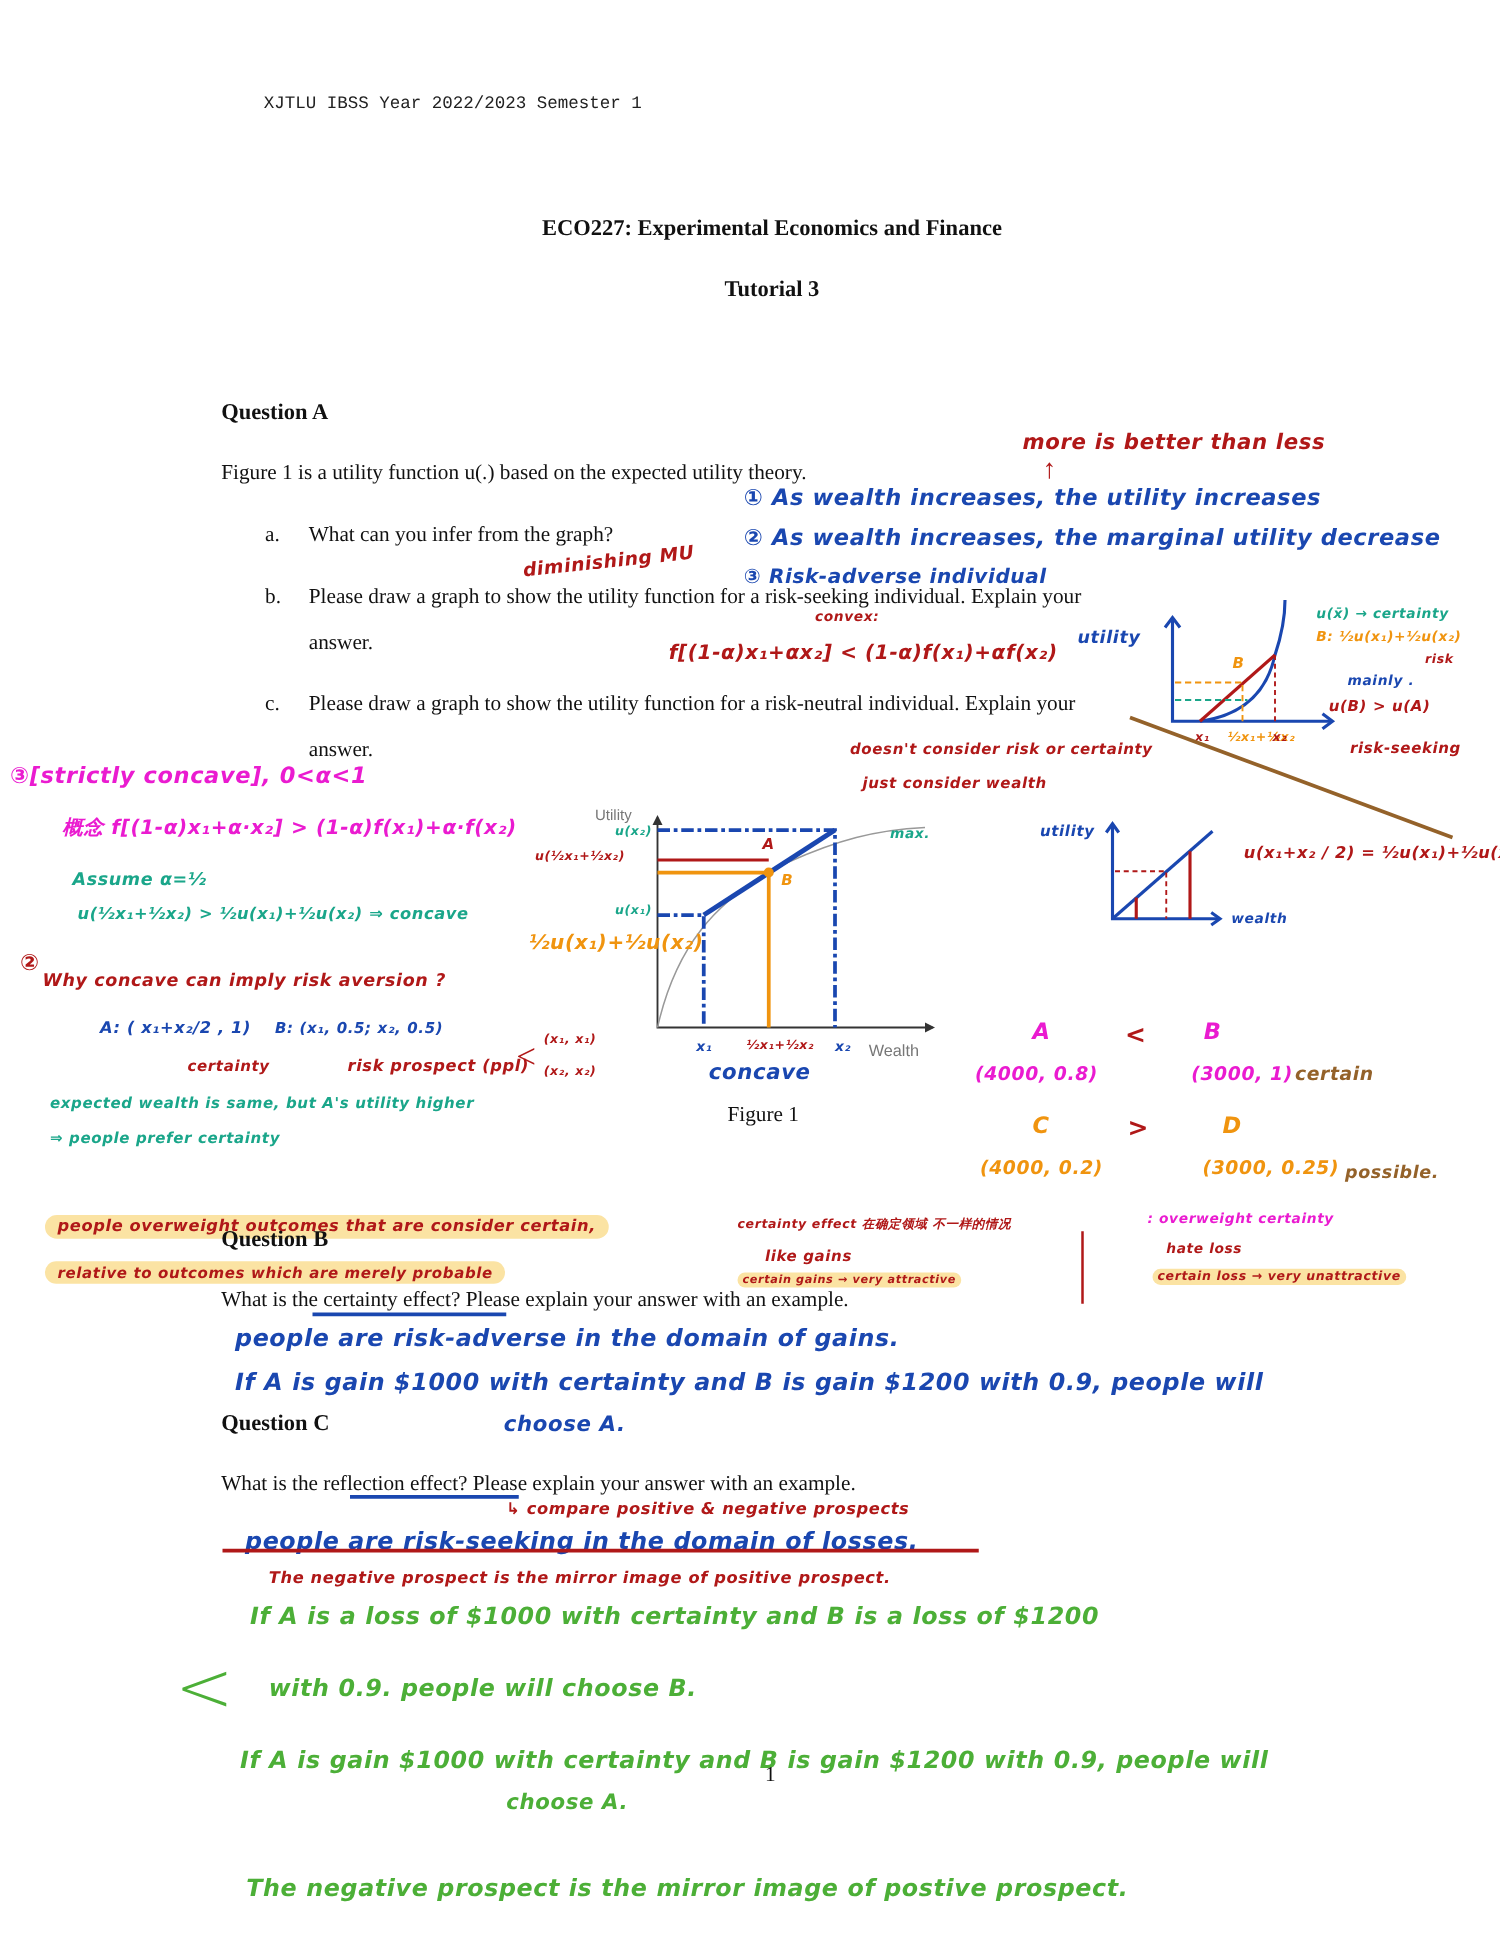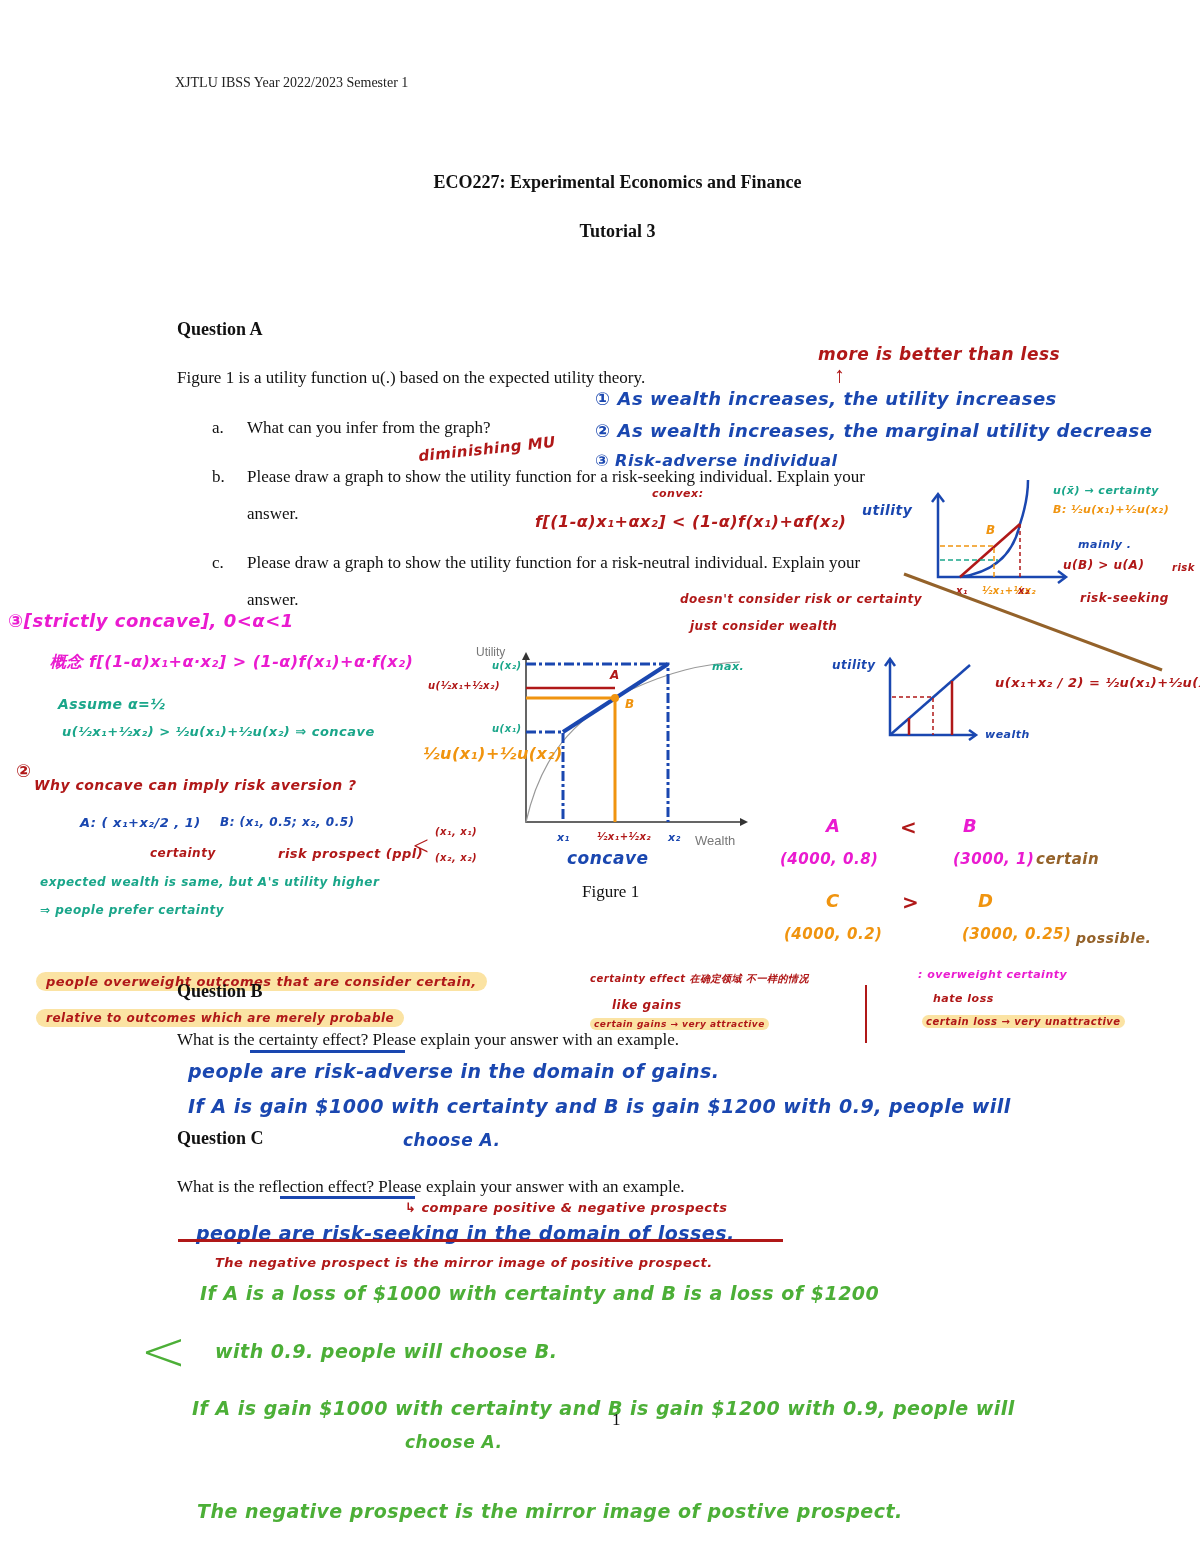--- a/index.html
+++ b/index.html
@@ -1,18 +1,18 @@
 <!DOCTYPE html>
 <html><head>
 <meta charset="utf-8">
 <style>
   html,body{margin:0;padding:0;background:#fff;}
   body{width:1200px;height:1553px;position:relative;overflow:hidden;font-family:"Liberation Serif",serif;color:#111;}
   .abs{position:absolute;white-space:nowrap;}
-  .hdr{font-family:Liberation Serif, serif;font-size:14px;color:#222;}
+  .hdr{font-family:Liberation Mono, monospace;font-size:14px;color:#222;margin-left:36px;}
   .title{font-size:18px;font-weight:bold;}
   .qh{font-size:18px;font-weight:bold;}
   .txt{font-size:17px;}
   .hw{font-family:"DejaVu Sans",sans-serif;font-style:italic;font-weight:bold;letter-spacing:0.5px;}
   .red{color:#b01818;}
   .blue{color:#1a47b0;}
   .pink{color:#ea1bd0;}
   .teal{color:#1aa68a;}
   .orange{color:#f0940f;}
   .brown{color:#94622a;}
@@ -66,21 +66,21 @@
   <path d="M20,66 L74,66 L74,97" stroke="#f0940f" stroke-width="1.5" stroke-dasharray="5,3" fill="none"></path>
   <path d="M20,80 L78,80" stroke="#1aa68a" stroke-width="1.5" stroke-dasharray="5,3" fill="none"></path>
 </svg>
 <div class="abs hw orange" style="left:986px;top:523px;font-size:12px;">B</div>
 <div class="abs hw red" style="left:956px;top:585px;font-size:10px;">x₁</div>
 <div class="abs hw orange" style="left:982px;top:585px;font-size:10px;">½x₁+½x₂</div>
 <div class="abs hw red" style="left:1018px;top:585px;font-size:10px;">x₂</div>
 
 <div class="abs hw teal" style="left:1053px;top:484px;font-size:11px;">u(x̄) → certainty</div>
 <div class="abs hw orange" style="left:1053px;top:503px;font-size:11px;">B: ½u(x₁)+½u(x₂)</div>
-<div class="abs hw red" style="left:1172px;top:522px;font-size:10px;margin-top:40px;">risk</div>
+<div class="abs hw red" style="left:1140px;top:522px;font-size:10px;">risk</div>
 <div class="abs hw blue" style="left:1078px;top:538px;font-size:11px;">mainly .</div>
 <div class="abs hw red" style="left:1063px;top:558px;font-size:12px;">u(B) &gt; u(A)</div>
 <div class="abs hw red" style="left:1080px;top:591px;font-size:12px;">risk-seeking</div>
 
 <svg style="left:900px;top:570px;" width="270" height="110">
   <line x1="4" y1="4" x2="262" y2="100" stroke="#94622a" stroke-width="3"></line>
 </svg>
 
 <div class="abs hw blue" style="left:832px;top:658px;font-size:12px;">utility</div>
 <svg style="left:880px;top:655px;" width="110" height="95" viewBox="0 0 110 95">

